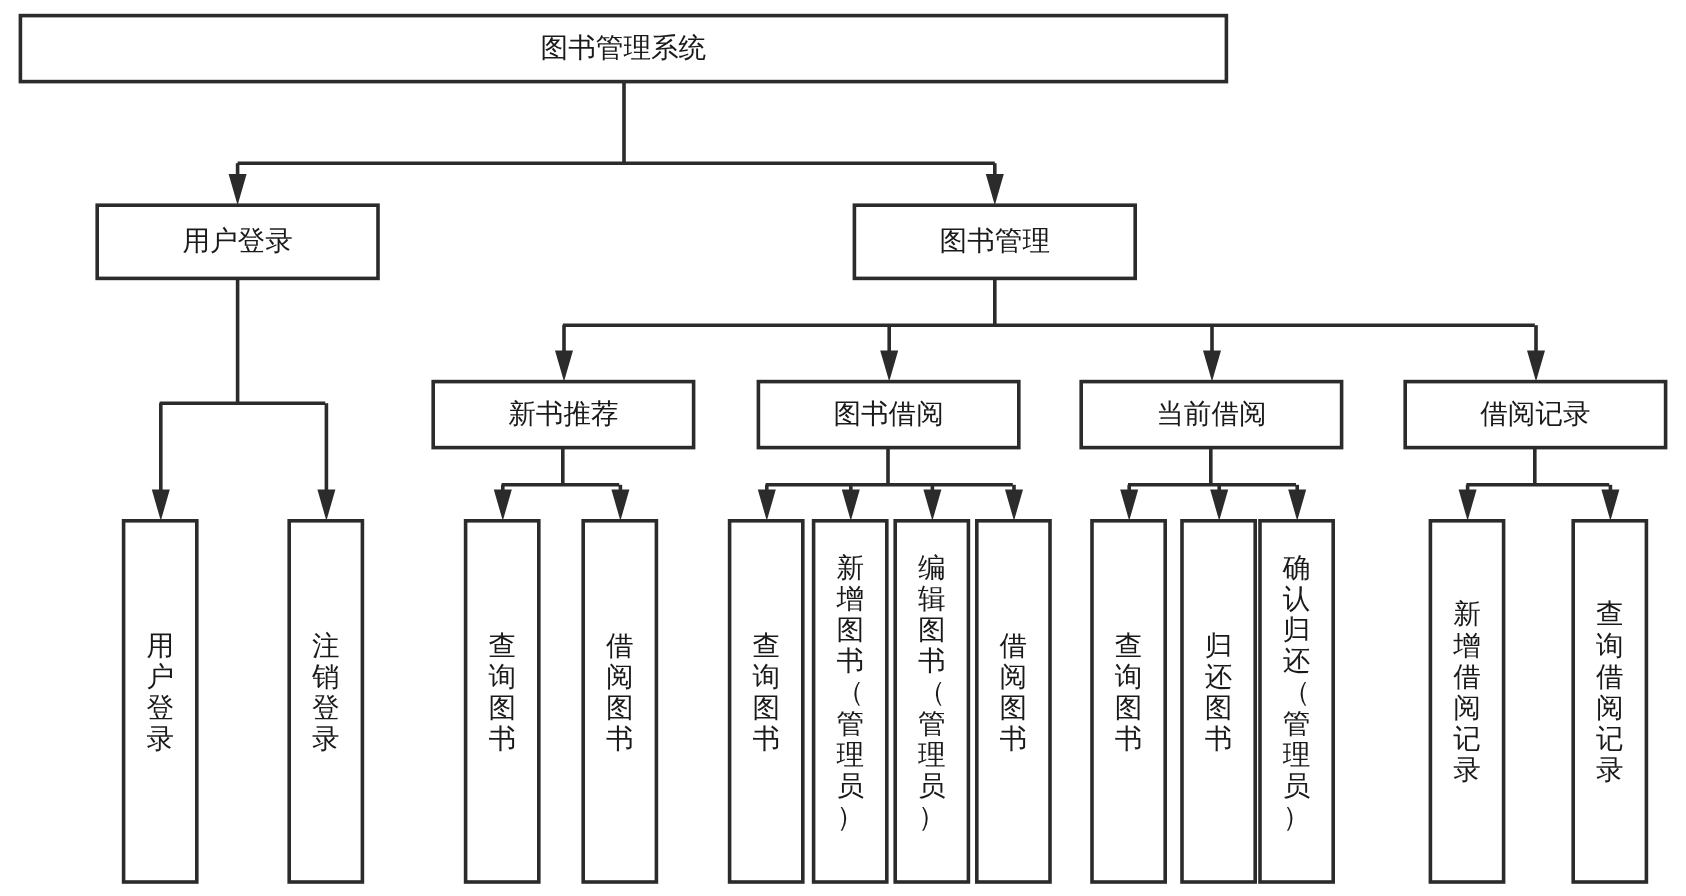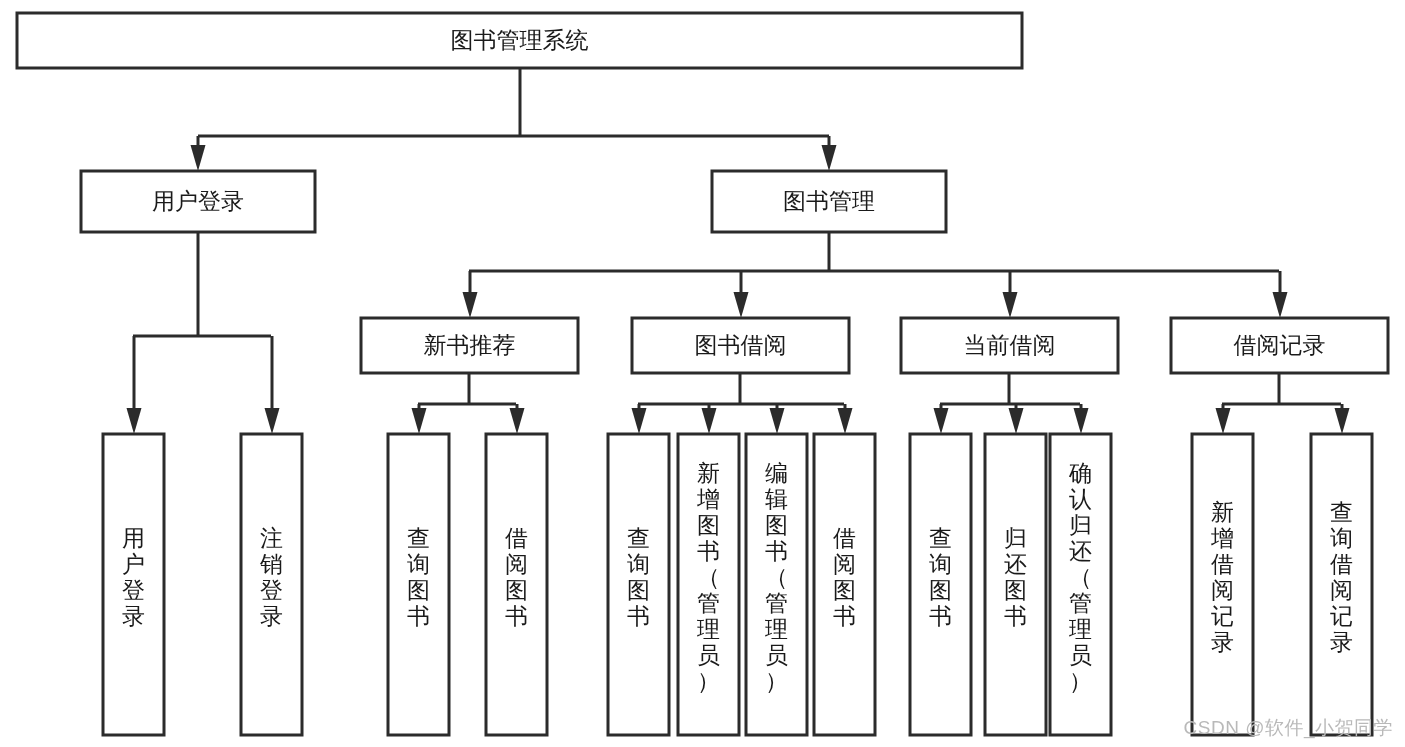--- a/index.html
+++ b/index.html
@@ -218,14 +218,13 @@
           <rect x="1192" y="434" width="61" height="301" class="node-rect"></rect>
           <text class="node-label-vertical" x="1222.5" y="519.5" font-size="23"><tspan x="1222.5" dy="0">新</tspan><tspan x="1222.5" dy="26">增</tspan><tspan x="1222.5" dy="26">借</tspan><tspan x="1222.5" dy="26">阅</tspan><tspan x="1222.5" dy="26">记</tspan><tspan x="1222.5" dy="26">录</tspan></text>
         </g>
         <g>
           <rect x="1311" y="434" width="61" height="301" class="node-rect"></rect>
           <text class="node-label-vertical" x="1341.5" y="519.5" font-size="23"><tspan x="1341.5" dy="0">查</tspan><tspan x="1341.5" dy="26">询</tspan><tspan x="1341.5" dy="26">借</tspan><tspan x="1341.5" dy="26">阅</tspan><tspan x="1341.5" dy="26">记</tspan><tspan x="1341.5" dy="26">录</tspan></text>
         </g>
       </g>
   </svg>
 
-  <div class="watermark">CSDN @软件_小贺同学</div>
 </div>
 
 </body></html>

